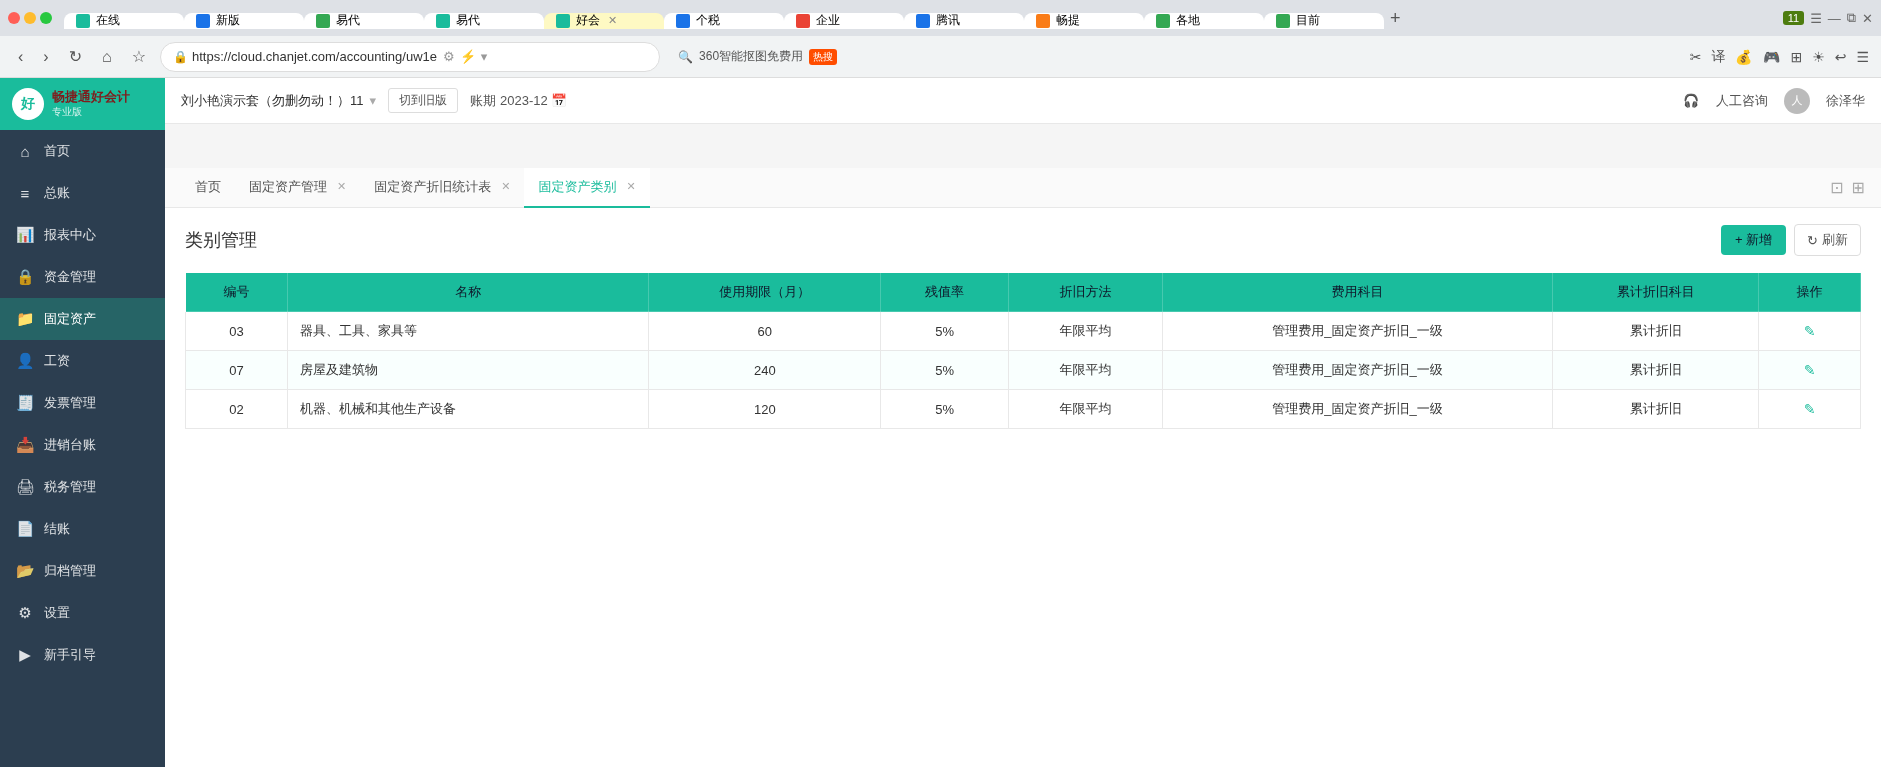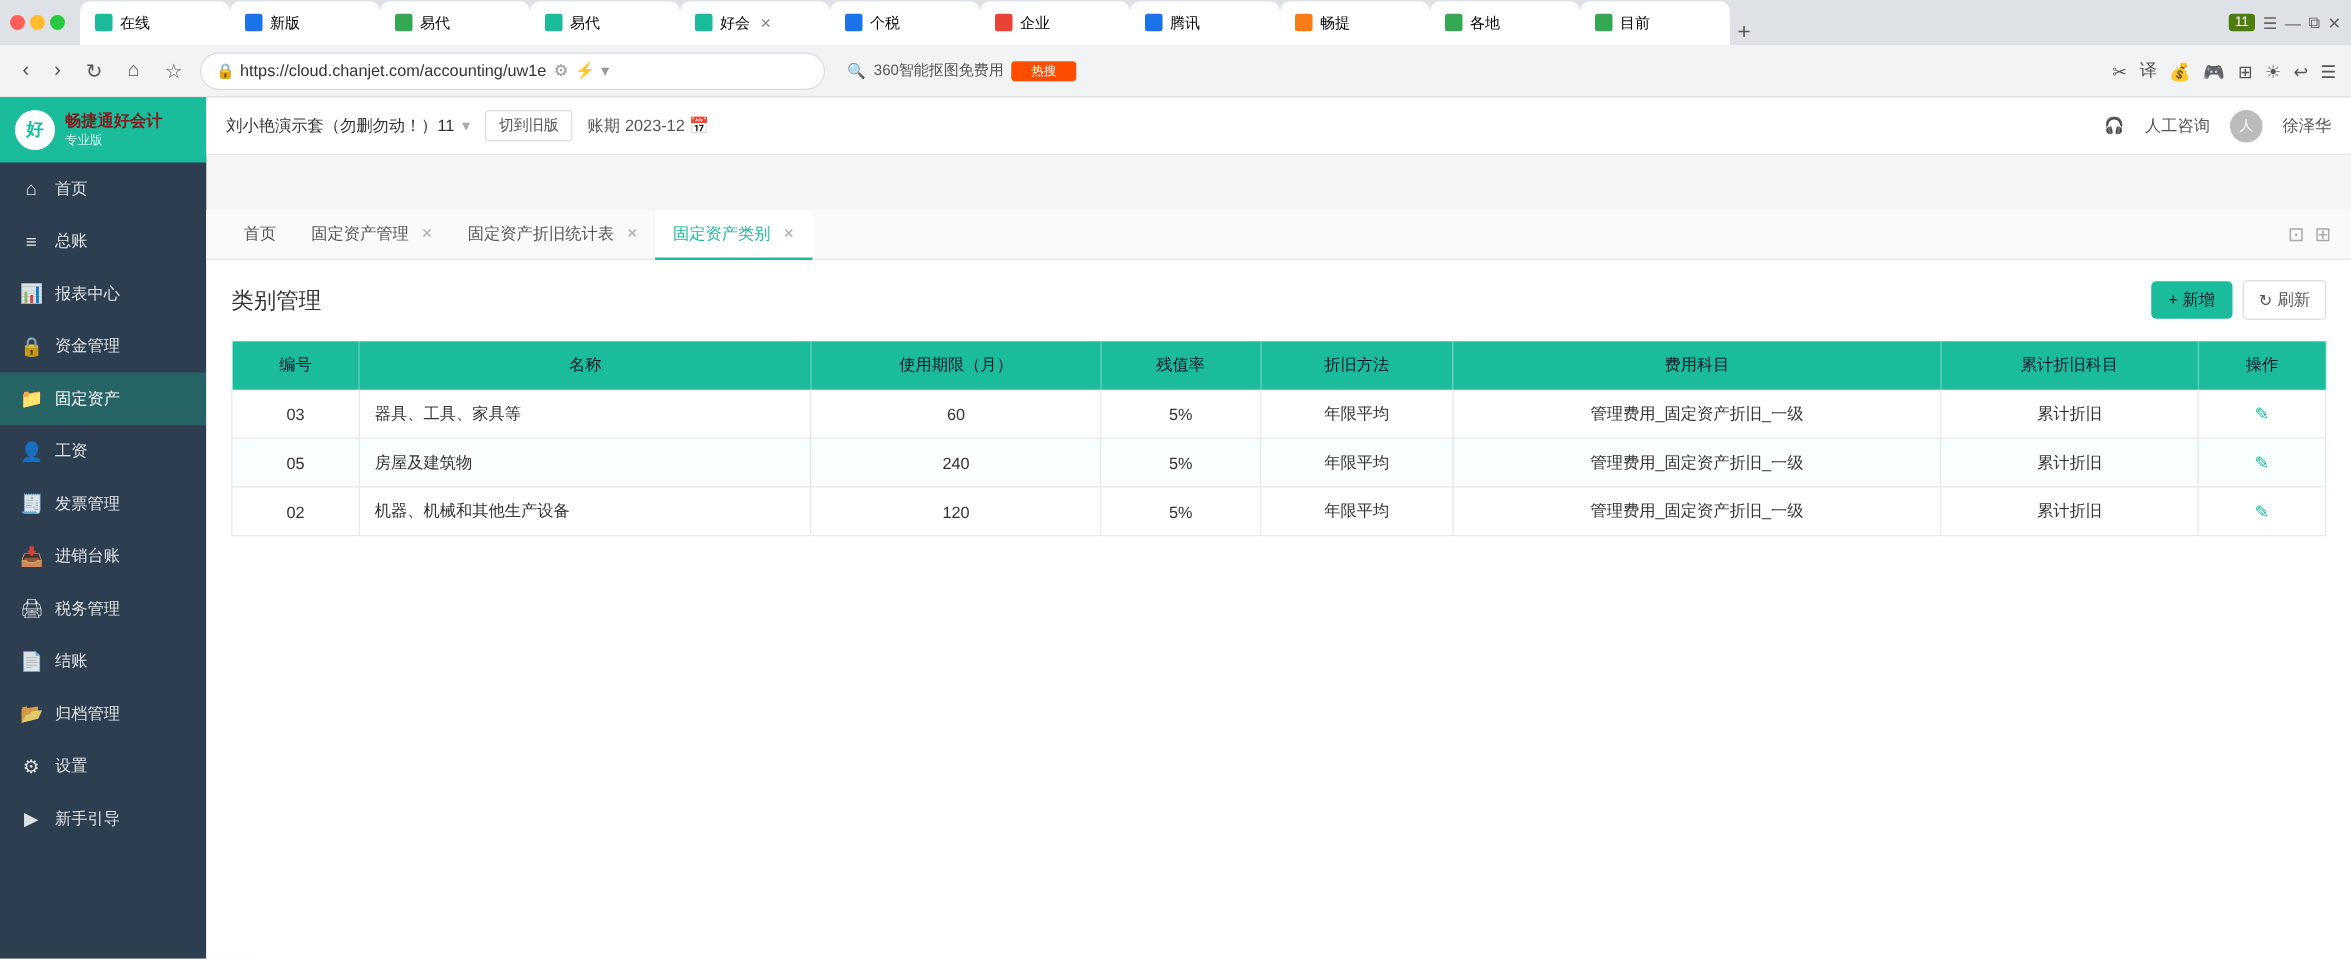--- a/index.html
+++ b/index.html
@@ -1,36 +1,36 @@
 <!DOCTYPE html>
 <html><head>
   <meta charset="utf-8">
   <style>
     * { margin: 0; padding: 0; box-sizing: border-box; }
     body { font-family: "Microsoft YaHei", "PingFang SC", sans-serif; font-size: 13px; background: #f5f5f5; overflow: hidden; }
 
     
     .browser-chrome { background: #dee1e6; height: 36px; display: flex; align-items: center; padding: 0 8px; gap: 4px; }
-    .browser-tab { background: #fff; border-radius: 8px 8px 0 0; padding: 0 12px; height: 35px; display: flex; align-items: center; gap: 6px; font-size: 12px; white-space: nowrap; min-width: 120px; max-width: 160px; position: relative; }
-    .browser-tab.active { background: #ffffff; }
+    .browser-tab { background: #fff; border-radius: 8px 8px 0 0; padding: 0 12px; height: 16px; display: flex; align-items: center; gap: 6px; font-size: 12px; white-space: nowrap; min-width: 120px; max-width: 160px; position: relative; }
+    .browser-tab.active { background: #fef9c3; }
     .browser-tab .tab-favicon { width: 14px; height: 14px; border-radius: 2px; display: inline-block; }
     .tab-blue { background: #1a73e8; }
     .tab-green { background: #34a853; }
     .tab-orange { background: #fa7c17; }
     .tab-teal { background: #1abc9c; }
     .tab-red { background: #ea4335; }
     .tab-new { background: transparent; border: none; color: #555; font-size: 18px; cursor: pointer; padding: 0 6px; }
     .browser-tabs { display: flex; align-items: flex-end; flex: 1; overflow: hidden; }
 
     .browser-toolbar { background: #f1f3f4; height: 42px; display: flex; align-items: center; padding: 0 12px; gap: 8px; border-bottom: 1px solid #ddd; }
     .nav-btn { background: none; border: none; cursor: pointer; color: #555; font-size: 16px; padding: 4px 6px; border-radius: 50%; }
     .address-bar { flex: 1; background: #fff; border: 1px solid #ddd; border-radius: 20px; height: 30px; display: flex; align-items: center; padding: 0 12px; font-size: 13px; color: #333; max-width: 500px; }
     .address-bar .lock { color: #34a853; margin-right: 4px; font-size: 12px; }
     .search-bar { flex: 1; background: #f1f3f4; border-radius: 20px; height: 30px; display: flex; align-items: center; padding: 0 10px; gap: 6px; font-size: 12px; color: #555; }
-    .hot-tag { background: #ff4d00; color: #fff; font-size: 10px; padding: 1px 16px; border-radius: 3px; }
+    .hot-tag { background: #ff4d00; color: #fff; font-size: 10px; padding: 1px 4px; border-radius: 3px; }
     .toolbar-actions { display: flex; align-items: center; gap: 10px; color: #555; font-size: 14px; }
 
     
     .app-layout { display: flex; height: calc(767px - 36px - 42px); }
 
     
     .sidebar { width: 165px; background: #2c3e50; color: #fff; display: flex; flex-direction: column; overflow-y: auto; flex-shrink: 0; }
     .sidebar-logo { background: #1abc9c; padding: 10px 12px; display: flex; align-items: center; gap: 8px; }
     .sidebar-logo .logo-icon { width: 32px; height: 32px; background: #fff; border-radius: 50%; display: flex; align-items: center; justify-content: center; color: #1abc9c; font-size: 14px; font-weight: bold; }
     .sidebar-logo .logo-text { font-size: 13px; font-weight: bold; color: #7f1d1d; line-height: 1.3; }
@@ -321,21 +321,21 @@
       <td>03</td>
       <td class="td-name">器具、工具、家具等</td>
       <td>60</td>
       <td>5%</td>
       <td>年限平均</td>
       <td>管理费用_固定资产折旧_一级</td>
       <td>累计折旧</td>
       <td><button class="edit-btn">✎</button></td>
     </tr>
               <tr>
-      <td>05</td>
+      <td>07</td>
       <td class="td-name">房屋及建筑物</td>
       <td>240</td>
       <td>5%</td>
       <td>年限平均</td>
       <td>管理费用_固定资产折旧_一级</td>
       <td>累计折旧</td>
       <td><button class="edit-btn">✎</button></td>
     </tr>
               <tr>
       <td>02</td>

